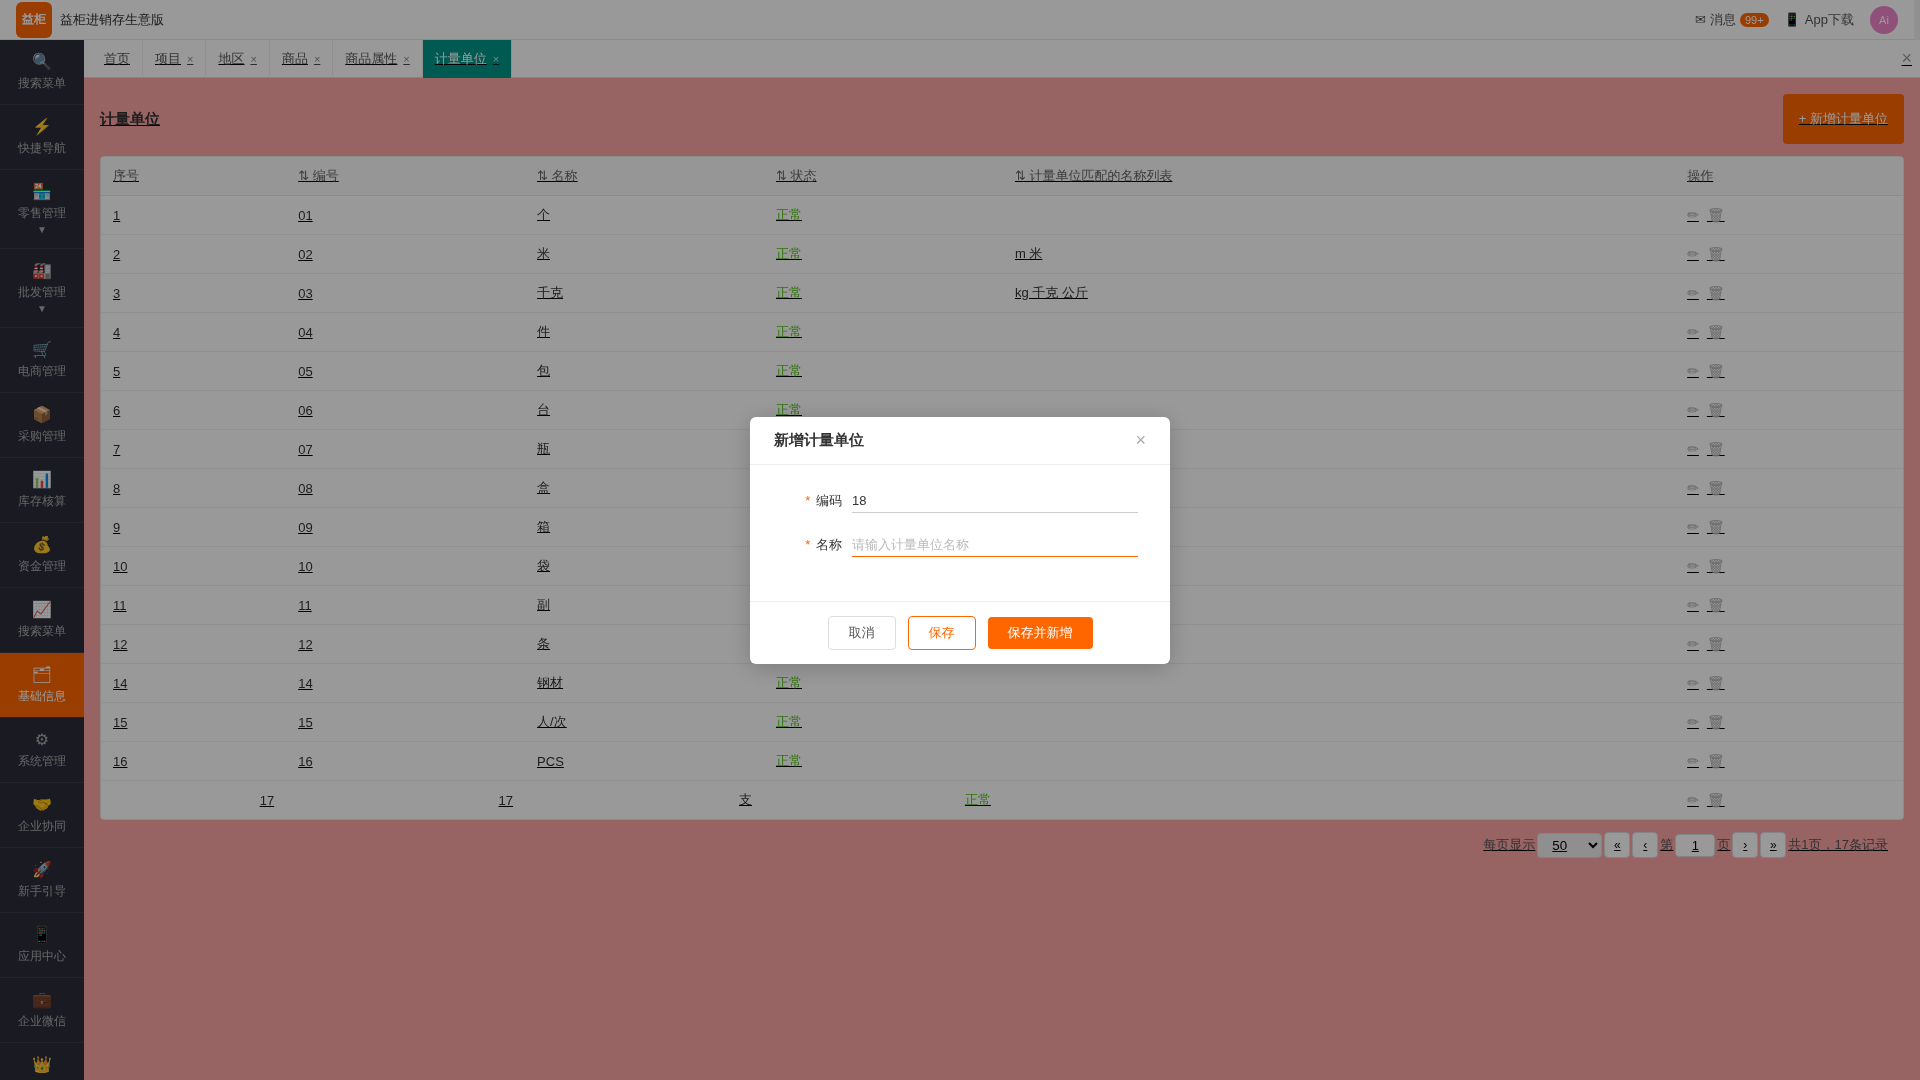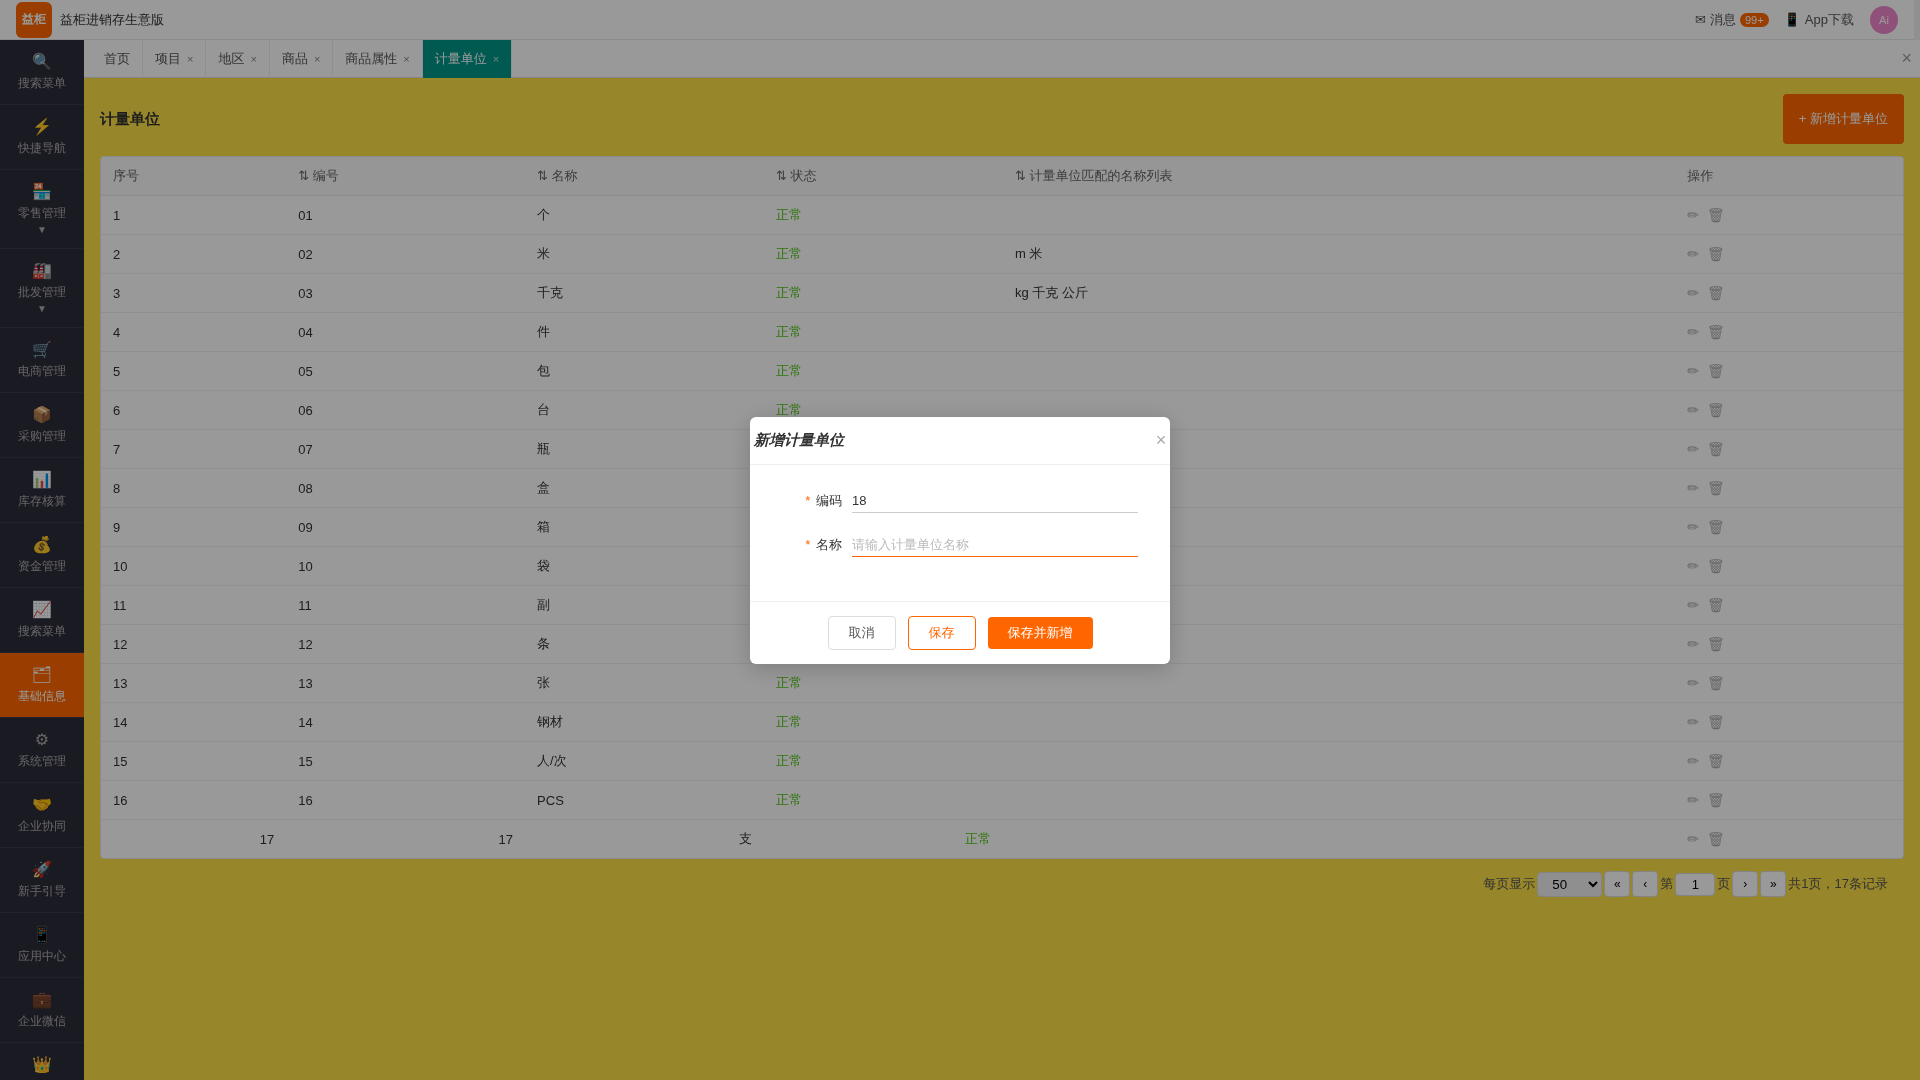--- a/index.html
+++ b/index.html
@@ -58,22 +58,23 @@
       border-bottom: 1px solid #3a3a4a;
     }
     .sidebar-item.active { background: #f60; color: #fff; }
     .sidebar-item .s-icon { font-size: 16px; margin-bottom: 4px; }
 
     
     .main {
       flex: 1;
       display: flex;
       flex-direction: column;
-      background: #fde047;
+      background: #fca5a5;
       overflow: hidden;
+      text-decoration: underline;
     }
 
     
     .tab-bar {
       background: #fff;
       display: flex;
       align-items: center;
       border-bottom: 1px solid #ddd;
       padding: 0 8px;
       height: 38px;
@@ -202,26 +203,25 @@
 
     
     .dialog {
       background: #fff;
       border-radius: 6px;
       width: 420px;
       padding: 0;
       box-shadow: 0 4px 24px rgba(0,0,0,0.2);
     }
     .dialog-header {
-      padding: 14px 4px;
+      padding: 14px 24px;
       border-bottom: 1px solid #eee;
       display: flex;
       align-items: center;
       justify-content: space-between;
-      font-style: italic;
     }
     .dialog-title { font-size: 15px; font-weight: bold; color: #333; }
     .dialog-close { color: #aaa; cursor: pointer; font-size: 18px; line-height: 1; }
     .dialog-body { padding: 24px 32px; }
     .form-row {
       display: flex;
       align-items: center;
       margin-bottom: 20px;
     }
     .form-label {
@@ -573,33 +573,20 @@
       <td><span class="status-normal">正常</span></td>
       <td></td>
       <td>
         <div class="action-icons">
           <span class="action-icon">✏</span>
           <span class="action-icon">🗑</span>
         </div>
       </td>
     </tr>
               <tr>
-      <td>13</td>
-      <td>13</td>
-      <td>张</td>
-      <td><span class="status-normal">正常</span></td>
-      <td></td>
-      <td>
-        <div class="action-icons">
-          <span class="action-icon">✏</span>
-          <span class="action-icon">🗑</span>
-        </div>
-      </td>
-    </tr>
-              <tr>
       <td>14</td>
       <td>14</td>
       <td>钢材</td>
       <td><span class="status-normal">正常</span></td>
       <td></td>
       <td>
         <div class="action-icons">
           <span class="action-icon">✏</span>
           <span class="action-icon">🗑</span>
         </div>

